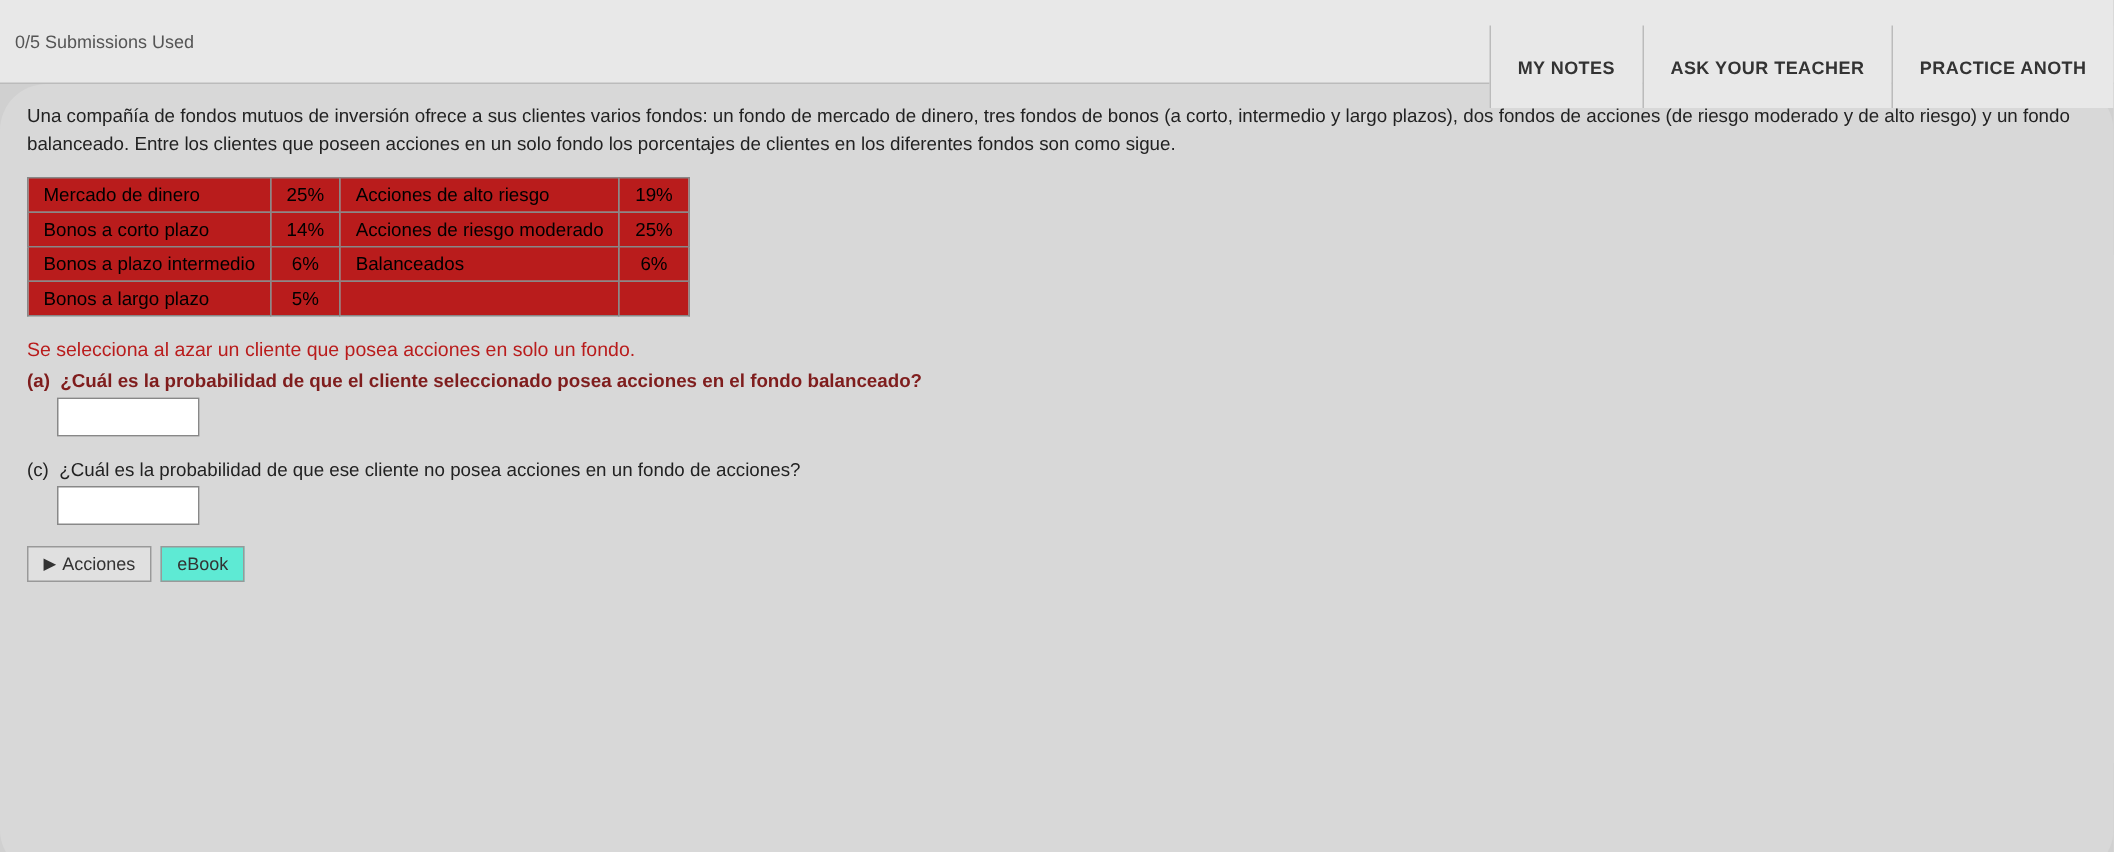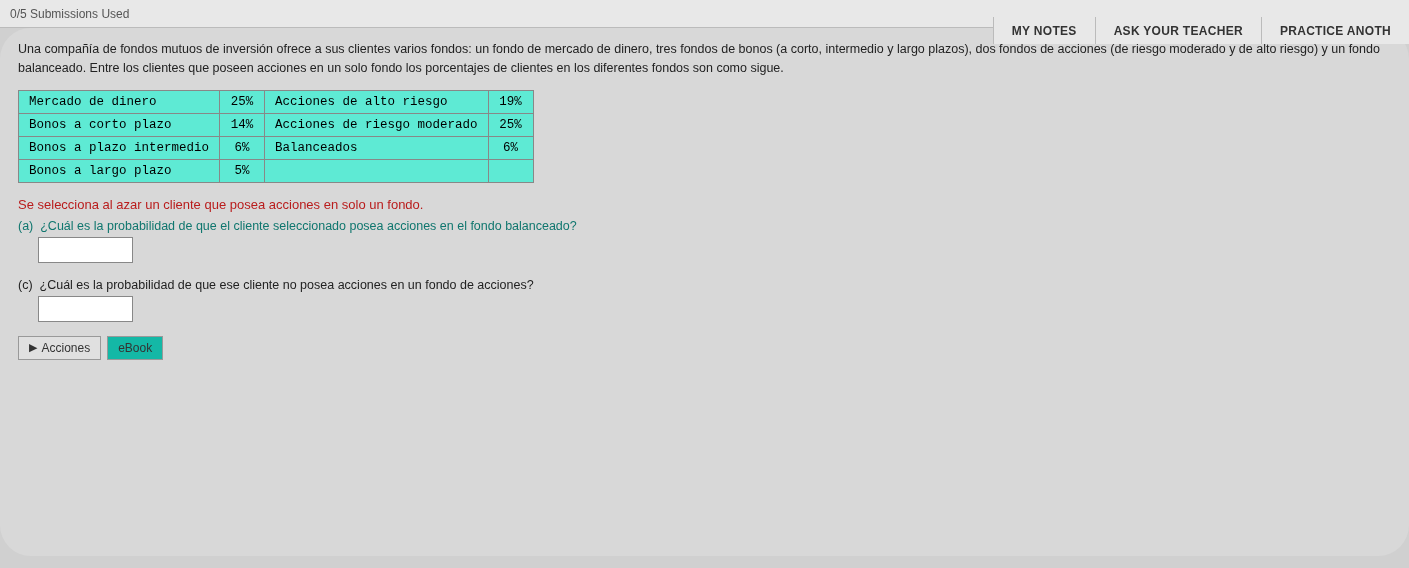--- a/index.html
+++ b/index.html
@@ -10,21 +10,21 @@
       min-height: 568px;
     }
 
     .top-bar {
       display: flex;
       justify-content: flex-end;
       align-items: center;
       background: #e8e8e8;
       border-bottom: 1px solid #bbb;
       padding: 0;
-      height: 28px;
+      height: 56px;
     }
 
     .top-bar-left {
       flex: 1;
       display: flex;
       align-items: center;
       padding-left: 10px;
     }
 
     .top-bar-buttons {
@@ -82,22 +82,21 @@
     .fund-table {
       border-collapse: collapse;
       background: #d8d8d8;
     }
 
     .fund-table td {
       border: 1px solid #888;
       padding: 4px 10px;
       font-size: 12.5px;
       text-align: left;
-      background: #5eead4;
-      font-family: Liberation Mono, monospace;
+      background: #b91c1c;
     }
 
     .fund-table td.pct {
       text-align: center;
       min-width: 45px;
     }
 
     .question-section {
       margin-bottom: 8px;
     }
@@ -136,21 +135,21 @@
       border: 1px solid #999;
       background: #e0e0e0;
       cursor: pointer;
       color: #333;
     }
 
     .ebook-btn {
       padding: 4px 10px;
       font-size: 12px;
       border: 1px solid #999;
-      background: #14b8a6;
+      background: #5eead4;
       cursor: pointer;
       color: #333;
     }
 
     .position-relative {
       position: relative;
     }
   </style>
 </head>
 <body>
@@ -197,21 +196,21 @@
             <td></td>
             <td class="pct"></td>
           </tr>
         </tbody>
       </table>
     </div>
 
     <p class="question-text">Se selecciona al azar un cliente que posea acciones en solo un fondo.</p>
 
     <div class="question-section">
-      <span style="font-size:12.5px;color:#0f766e;">
+      <span style="font-size:12.5px;color:#7f1d1d;font-weight:bold;">
         <span>(a)</span>
         &nbsp;<span>¿Cuál es la probabilidad de que el cliente seleccionado posea acciones en el fondo balanceado?</span>
       </span>
       <input type="text" class="answer-input" value="" style="">
     </div>
 
 
     <div class="question-section">
       <span style="font-size:12.5px;color:#222;">
         <span>(c)</span>

